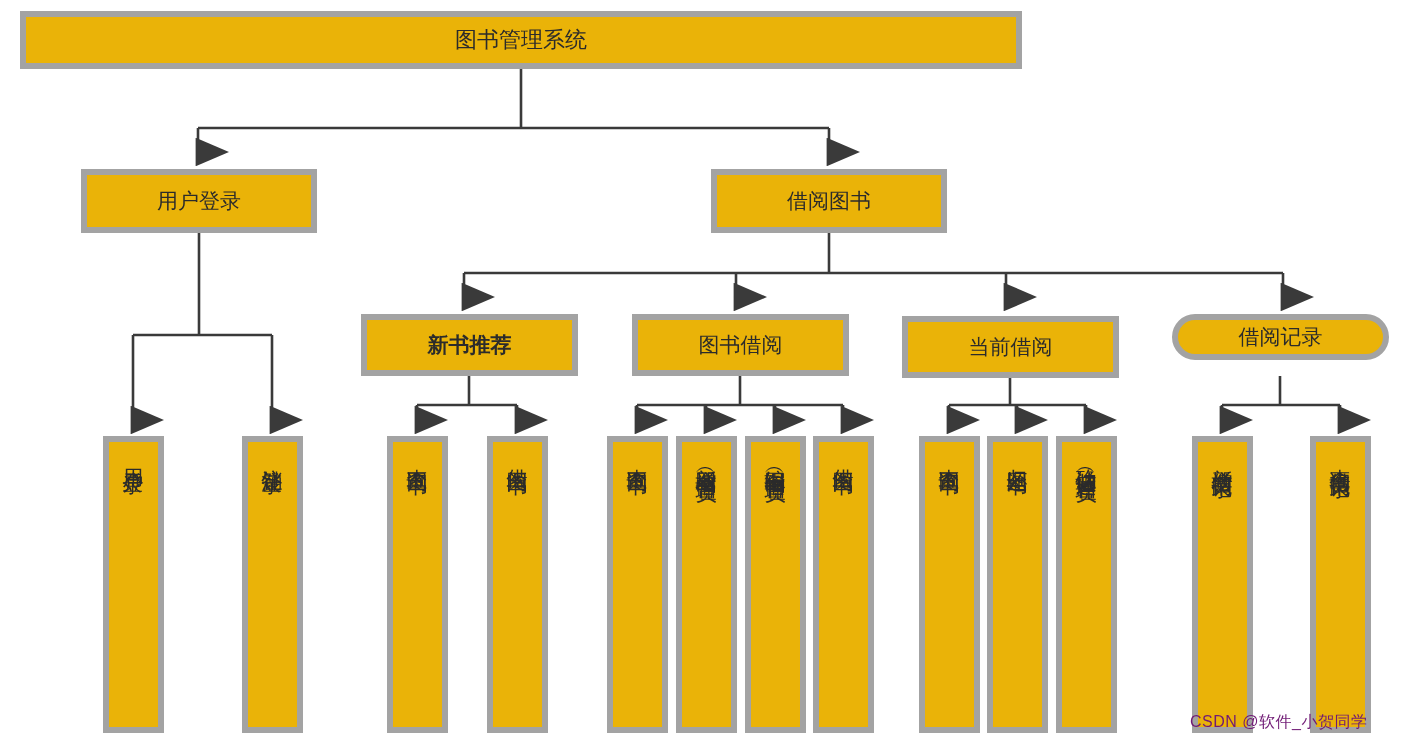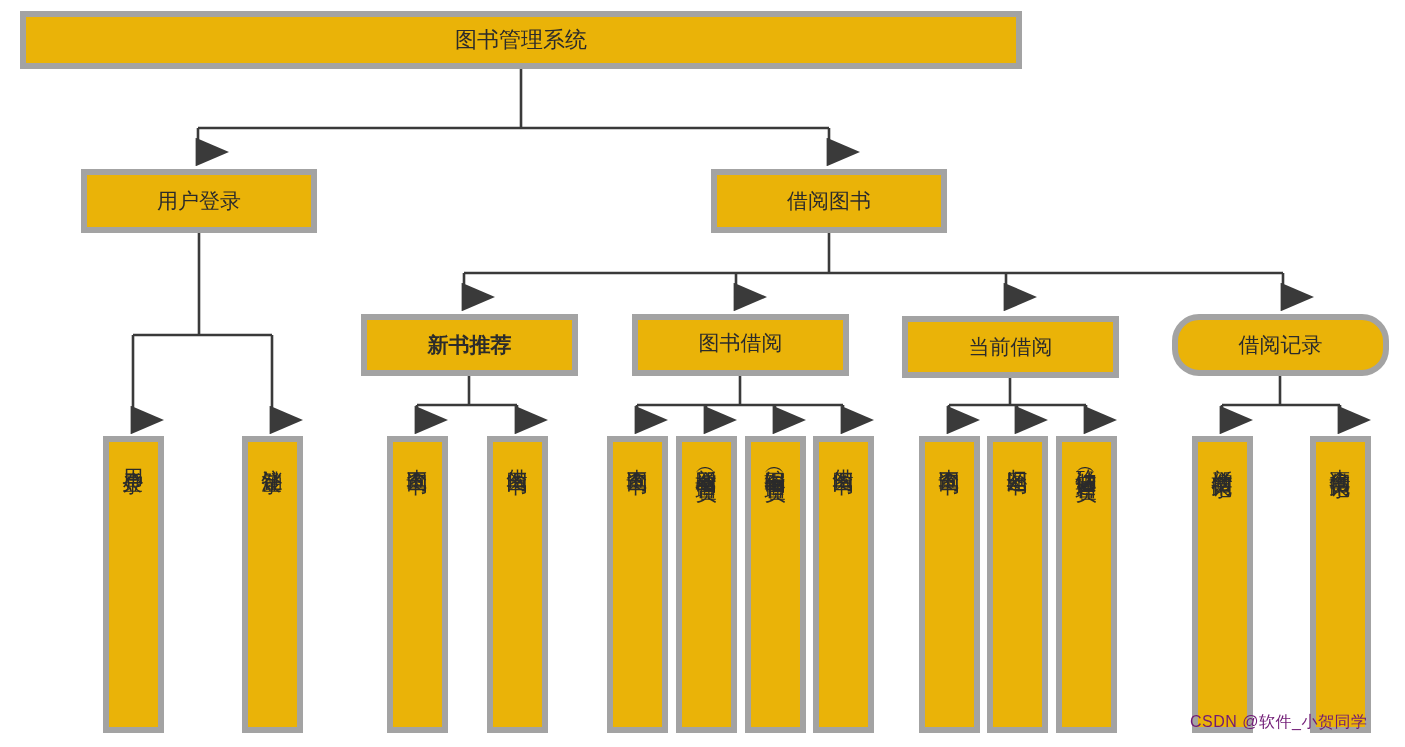--- a/index.html
+++ b/index.html
@@ -108,27 +108,27 @@
   <div class="node" style="left:81px;top:169px;width:236px;height:64px;">
     <span class="label">用户登录</span>
   </div>
   <div class="node" style="left:711px;top:169px;width:236px;height:64px;">
     <span class="label">借阅图书</span>
   </div>
 
   <div class="node" style="left:361px;top:314px;width:217px;height:62px;font-weight:bold;">
     <span class="label">新书推荐</span>
   </div>
-  <div class="node" style="left:632px;top:314px;width:217px;height:62px;font-family:Liberation Mono, monospace;">
+  <div class="node" style="left:632px;top:314px;width:217px;height:62px;">
     <span class="label">图书借阅</span>
   </div>
   <div class="node" style="left:902px;top:316px;width:217px;height:62px;">
     <span class="label">当前借阅</span>
   </div>
-  <div class="node" style="left:1172px;top:314px;width:217px;height:62px;border-radius:27px;">
+  <div class="node" style="left:1172px;top:314px;width:217px;height:46px;border-radius:27px;">
     <span class="label">借阅记录</span>
   </div>
 
   <div class="node vert" style="left:103px;top:436px;width:61px;height:297px;">
     <span class="label">用户登录</span>
   </div>
   <div class="node vert" style="left:242px;top:436px;width:61px;height:297px;">
     <span class="label">注销登录</span>
   </div>
 

